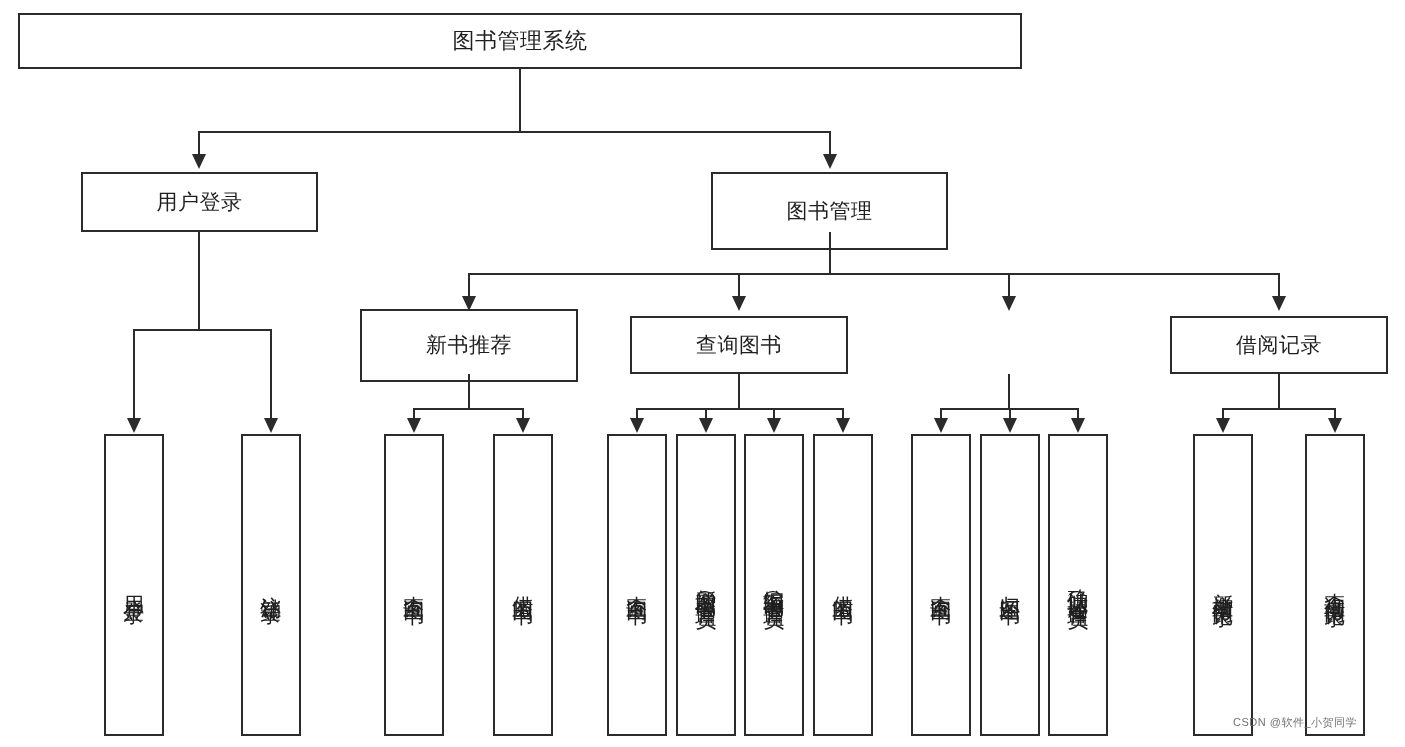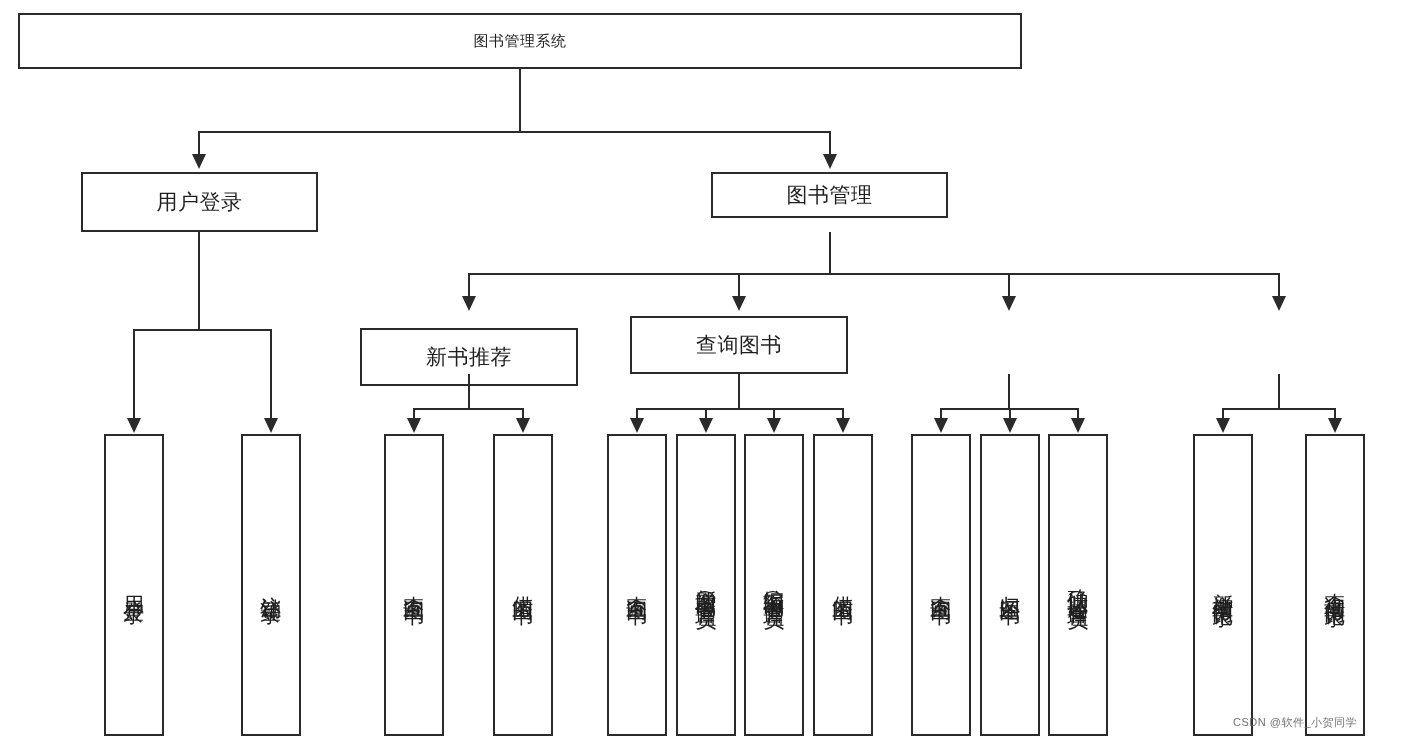--- a/index.html
+++ b/index.html
@@ -25,21 +25,21 @@
     justify-content:center;
     text-align:center;
   }
   .node .lbl{
     font-size:21px;
     letter-spacing:0.5px;
     line-height:1.15;
     color:#1f1f1f;
     white-space:nowrap;
   }
-  .node.root .lbl{font-size:15px;text-align:center;}
+  .node.root .lbl{font-size:22px;text-align:center;}
   
   .node.vert{
     align-items:center;
     justify-content:center;
   }
   .node.vert .lbl{
     writing-mode:vertical-rl;
     text-orientation:upright;
     font-size:21px;
     line-height:1.30;
@@ -88,21 +88,21 @@
   <div class="hline" style="left:198px;top:131px;width:633px;"></div>
   <div class="vline" style="left:198px;top:131px;height:25px;"></div>
   <div class="arrow" style="left:192px;top:154px;"></div>
   <div class="vline" style="left:829px;top:131px;height:25px;"></div>
   <div class="arrow" style="left:823px;top:154px;"></div>
 
   <div class="node" style="left:81px;top:172px;width:237px;height:60px;">
     <span class="lbl">用户登录</span>
   </div>
 
-  <div class="node" style="left:711px;top:172px;width:237px;height:46px;">
+  <div class="node" style="left:711px;top:172px;width:237px;height:78px;">
     <span class="lbl">图书管理</span>
   </div>
 
   <div class="vline" style="left:198px;top:232px;height:98px;"></div>
   <div class="hline" style="left:133px;top:329px;width:138px;"></div>
   <div class="vline" style="left:133px;top:329px;height:91px;"></div>
   <div class="arrow" style="left:127px;top:418px;"></div>
   <div class="vline" style="left:270px;top:329px;height:91px;"></div>
   <div class="arrow" style="left:264px;top:418px;"></div>
 
@@ -110,25 +110,28 @@
   <div class="hline" style="left:468px;top:273px;width:812px;"></div>
   <div class="vline" style="left:468px;top:273px;height:25px;"></div>
   <div class="arrow" style="left:462px;top:296px;"></div>
   <div class="vline" style="left:738px;top:273px;height:25px;"></div>
   <div class="arrow" style="left:732px;top:296px;"></div>
   <div class="vline" style="left:1008px;top:273px;height:25px;"></div>
   <div class="arrow" style="left:1002px;top:296px;"></div>
   <div class="vline" style="left:1278px;top:273px;height:25px;"></div>
   <div class="arrow" style="left:1272px;top:296px;"></div>
 
-  <div class="node" style="left:360px;top:328px;width:218px;height:58px;">
+  <div class="node" style="left:360px;top:309px;width:218px;height:73px;">
     <span class="lbl">新书推荐</span>
   </div>
   <div class="node" style="left:630px;top:316px;width:218px;height:58px;">
     <span class="lbl">查询图书</span>
+  </div>
+  <div class="node" style="left:1170px;top:316px;width:218px;height:58px;">
+    <span class="lbl">借阅记录</span>
   </div>
 
   <div class="vline" style="left:468px;top:374px;height:35px;"></div>
   <div class="hline" style="left:413px;top:408px;width:110px;"></div>
   <div class="vline" style="left:413px;top:408px;height:12px;"></div>
   <div class="arrow" style="left:407px;top:418px;"></div>
   <div class="vline" style="left:522px;top:408px;height:12px;"></div>
   <div class="arrow" style="left:516px;top:418px;"></div>
 
   <div class="vline" style="left:738px;top:374px;height:35px;"></div>

